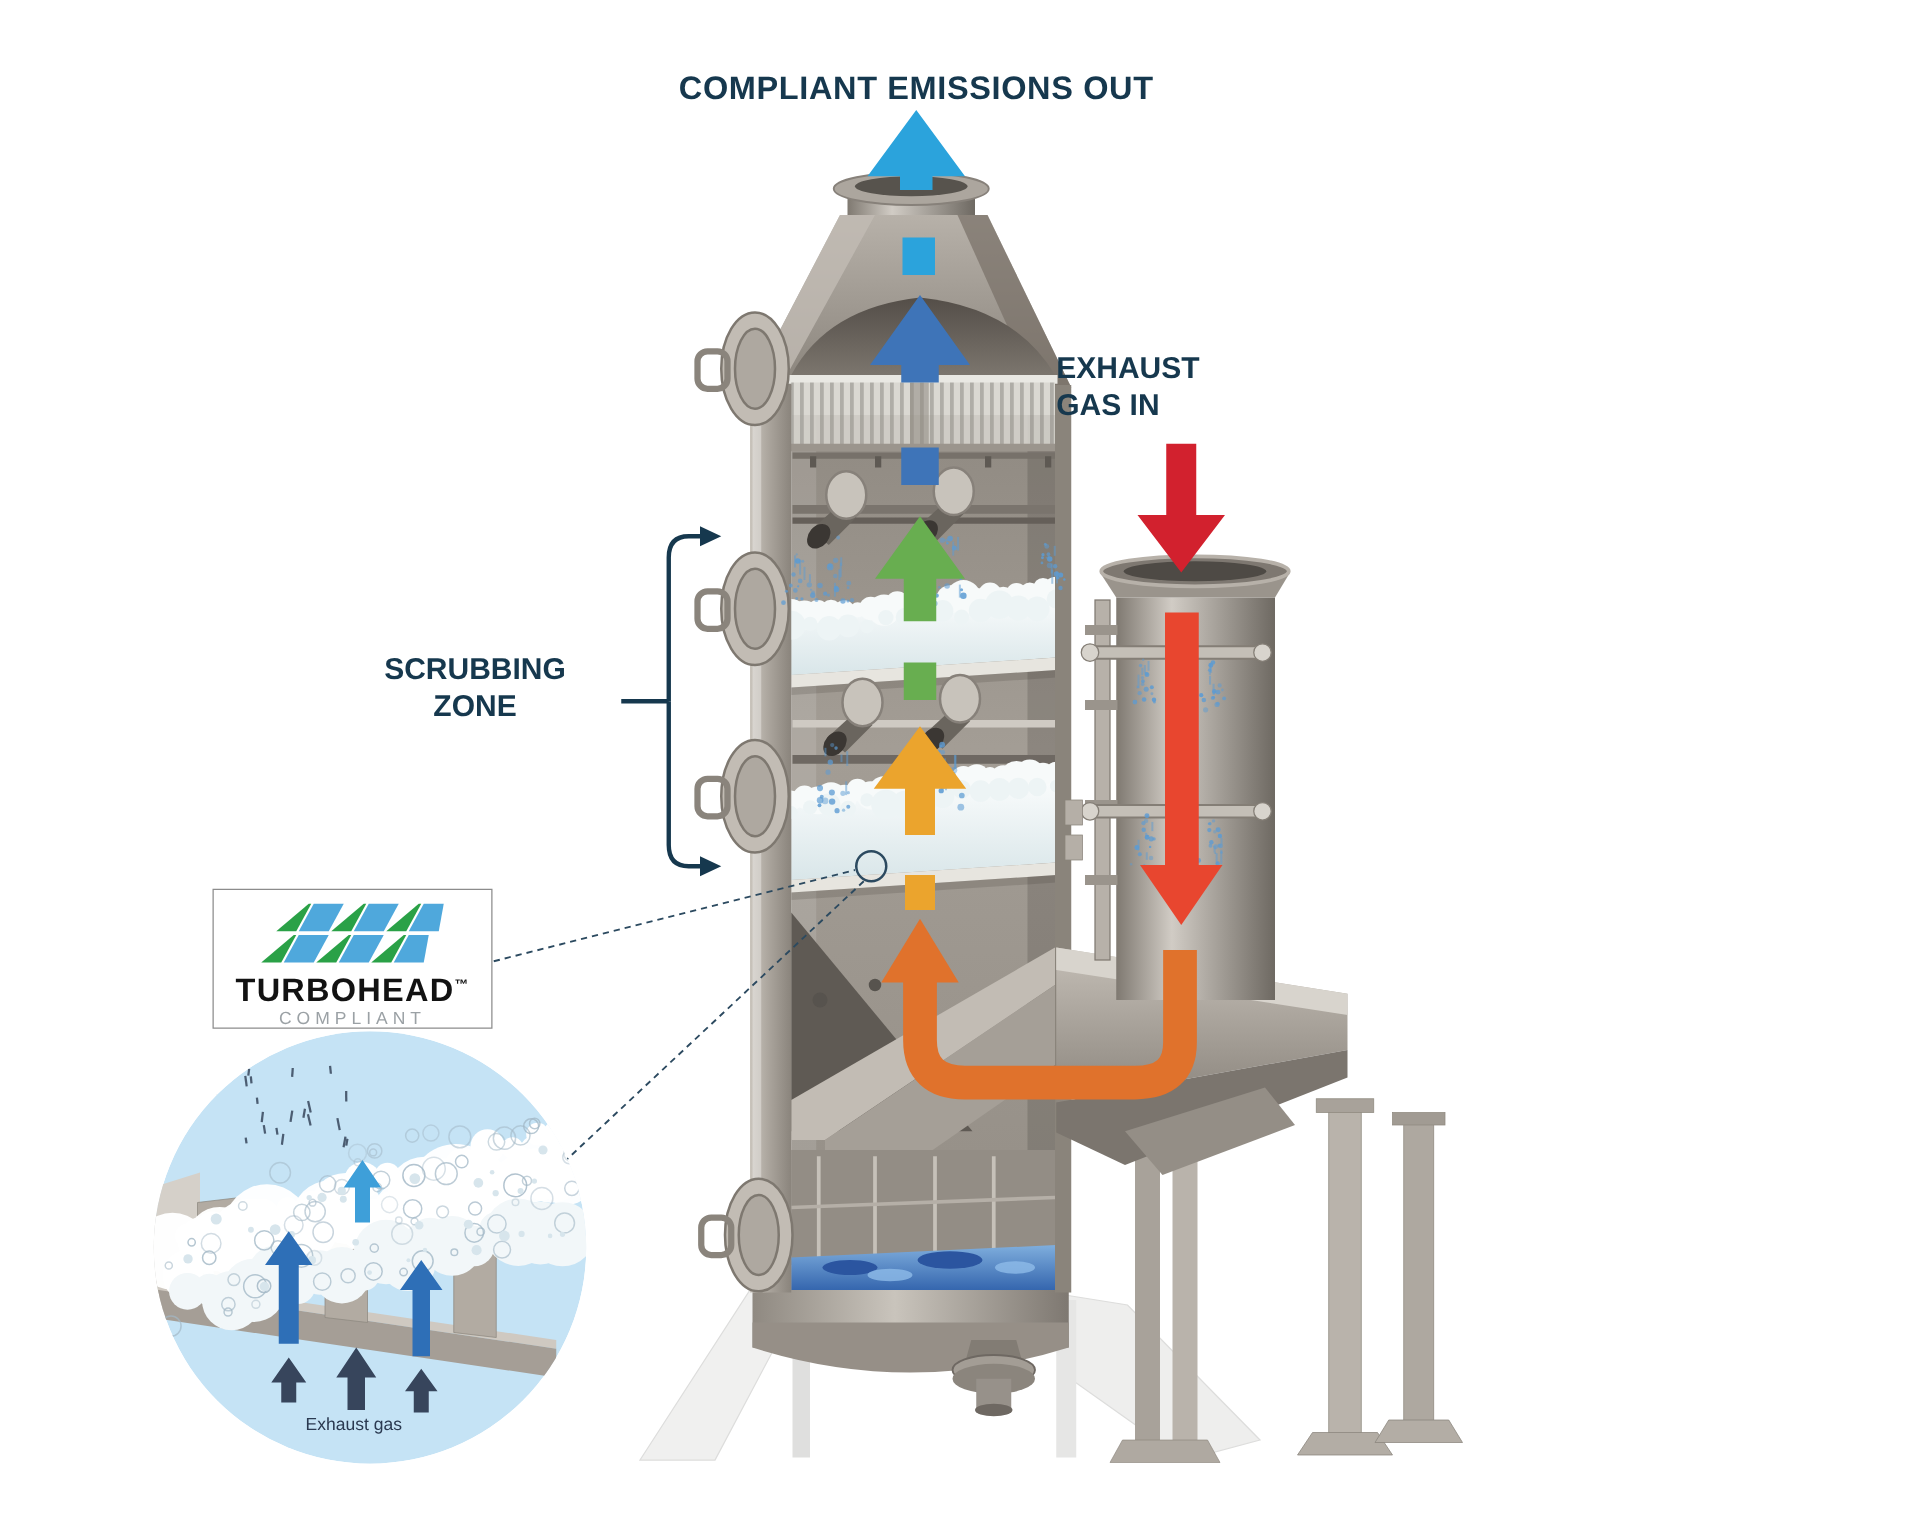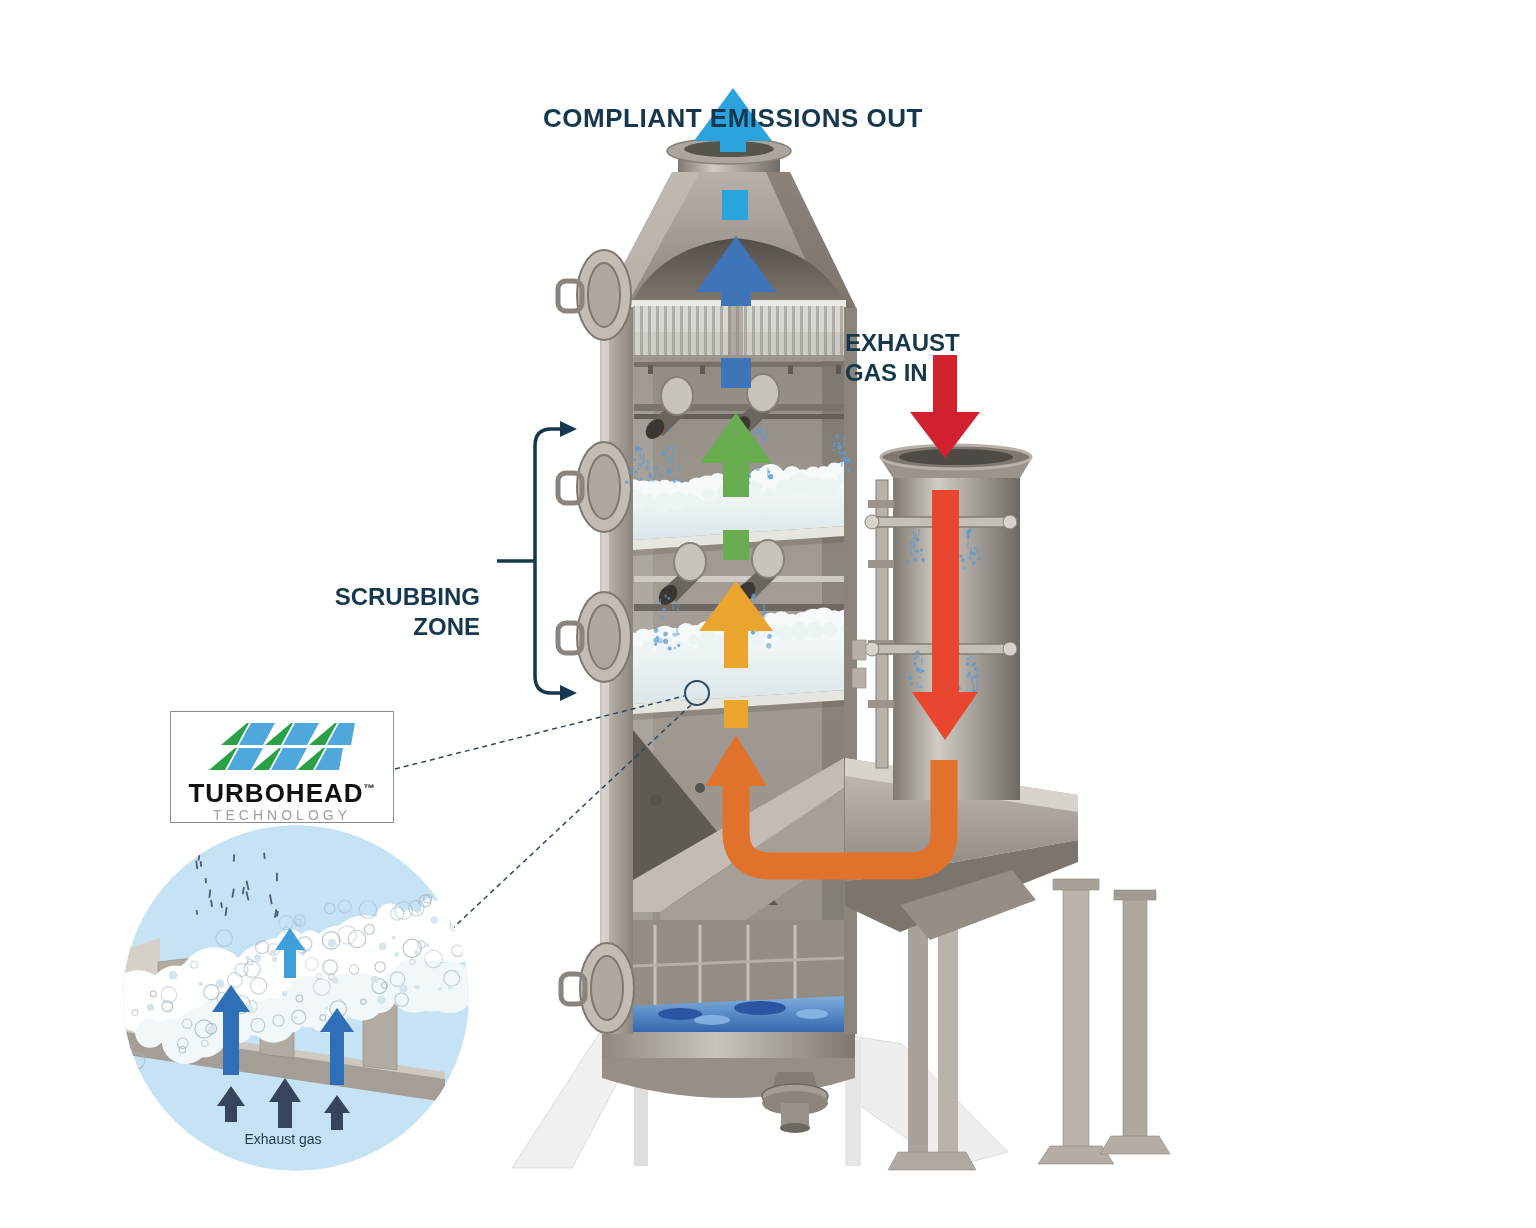--- a/index.html
+++ b/index.html
@@ -1,22 +1,22 @@
 <!DOCTYPE html>
 <html><head>
 <meta charset="utf-8">
 <style>
   html,body{margin:0;padding:0;background:#fff;}
   body{width:1536px;height:1228px;position:relative;overflow:hidden;
        font-family:"Liberation Sans",sans-serif;}
   #stage{position:absolute;left:0;top:0;width:1536px;height:1228px;}
-  .lbl{position:absolute;color:#16384E;font-weight:bold;line-height:30px;font-size:24px;margin-top:48px;}
+  .lbl{position:absolute;color:#16384E;font-weight:bold;line-height:30px;font-size:24px;}
   #title-label{left:433px;top:55px;width:600px;text-align:center;font-size:26px;letter-spacing:.5px;}
   #exhaust-label{left:845px;top:280px;width:200px;}
-  #scrub-label{left:280px;top:534px;width:200px;text-align:right;}
+  #scrub-label{left:280px;top:521px;width:200px;text-align:center;}
   #logo-box{position:absolute;left:170px;top:711px;width:224px;height:112px;background:#fff;
             border:1px solid #8C8C8C;text-align:center;box-sizing:border-box;}
   #logo-box svg{display:block;margin:9px auto 2px auto;}
   #logo-name{font-size:26px;font-weight:bold;color:#121212;letter-spacing:1px;line-height:26px;}
   #logo-name sup{font-size:11px;vertical-align:10px;}
   #logo-sub{font-size:14px;color:#9BA1A5;letter-spacing:4px;line-height:18px;}
   #inset-caption{position:absolute;left:198px;top:1131px;width:170px;text-align:center;
                  color:#2A3950;font-size:14px;font-weight:normal;}
 </style>
 </head>
@@ -794,16 +794,16 @@
 
       <polygon points="2,49 28,27 30,27 18,49" fill="#2AA147"></polygon>
       <polygon points="20,49 32,27 56,27 44,49" fill="#4FA8DC"></polygon>
       <polygon points="46,49 72,27 74,27 62,49" fill="#2AA147"></polygon>
       <polygon points="64,49 76,27 100,27 88,49" fill="#4FA8DC"></polygon>
       <polygon points="90,49 116,27 118,27 106,49" fill="#2AA147"></polygon>
       <polygon points="108,49 120,27 136,27 132,49" fill="#4FA8DC"></polygon>
     </g>
   </svg>
   <div id="logo-name"><span>TURBOHEAD</span><sup>™</sup></div>
-  <div id="logo-sub">TECHNOLOGY</div>
+  <div id="logo-sub">COMPLIANT</div>
 </div>
 
 <div id="inset-caption">Exhaust gas</div>
 
 </body></html>

